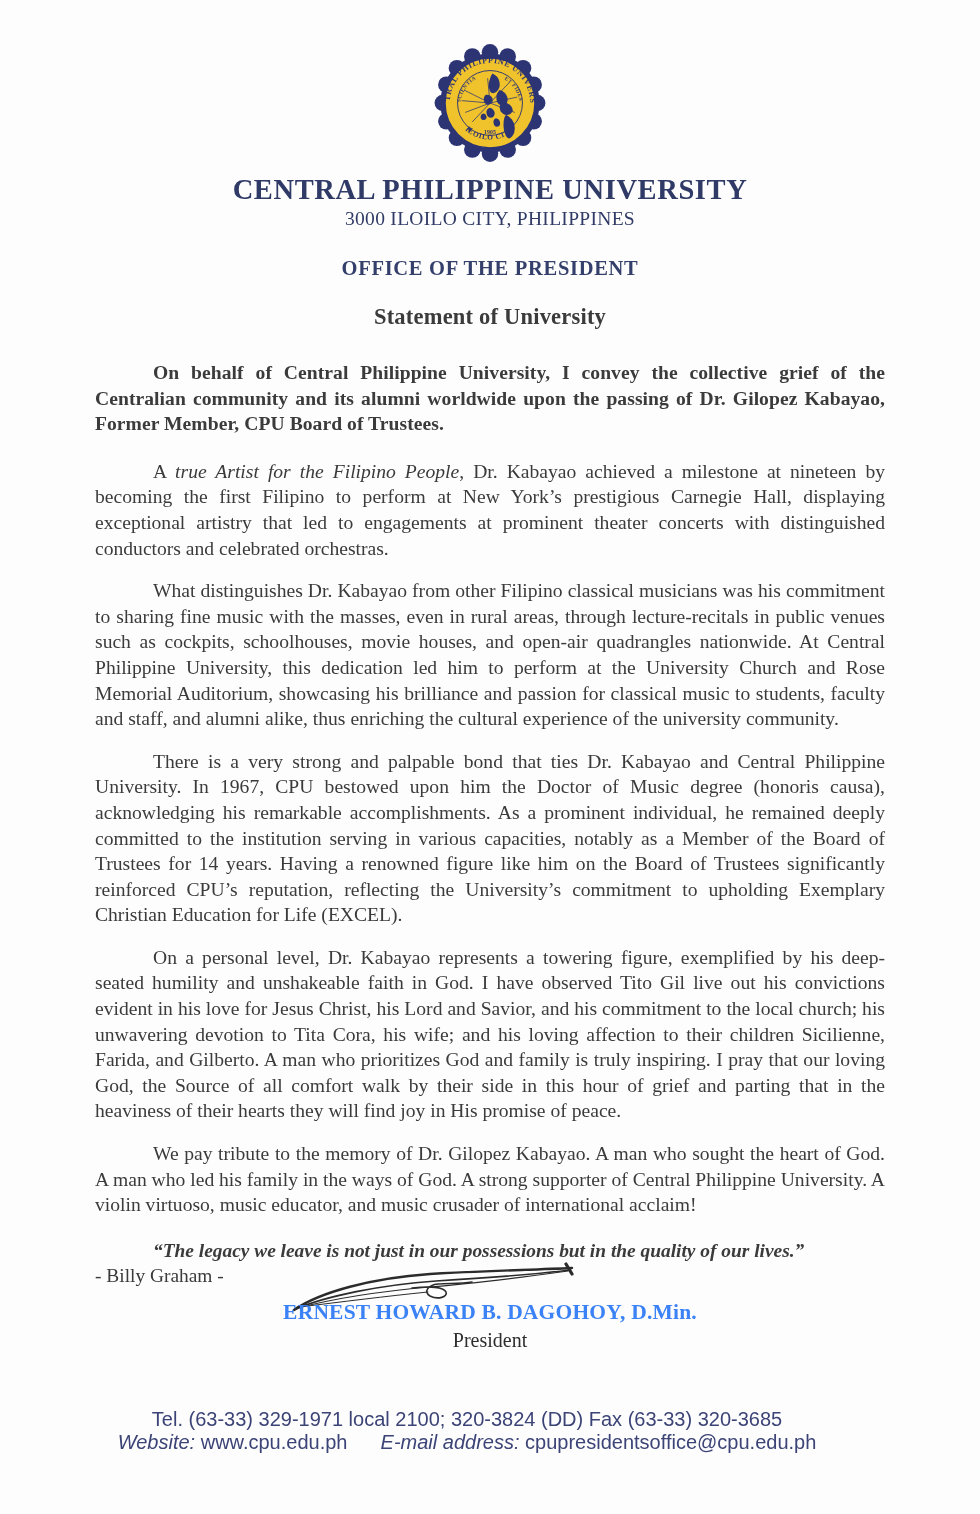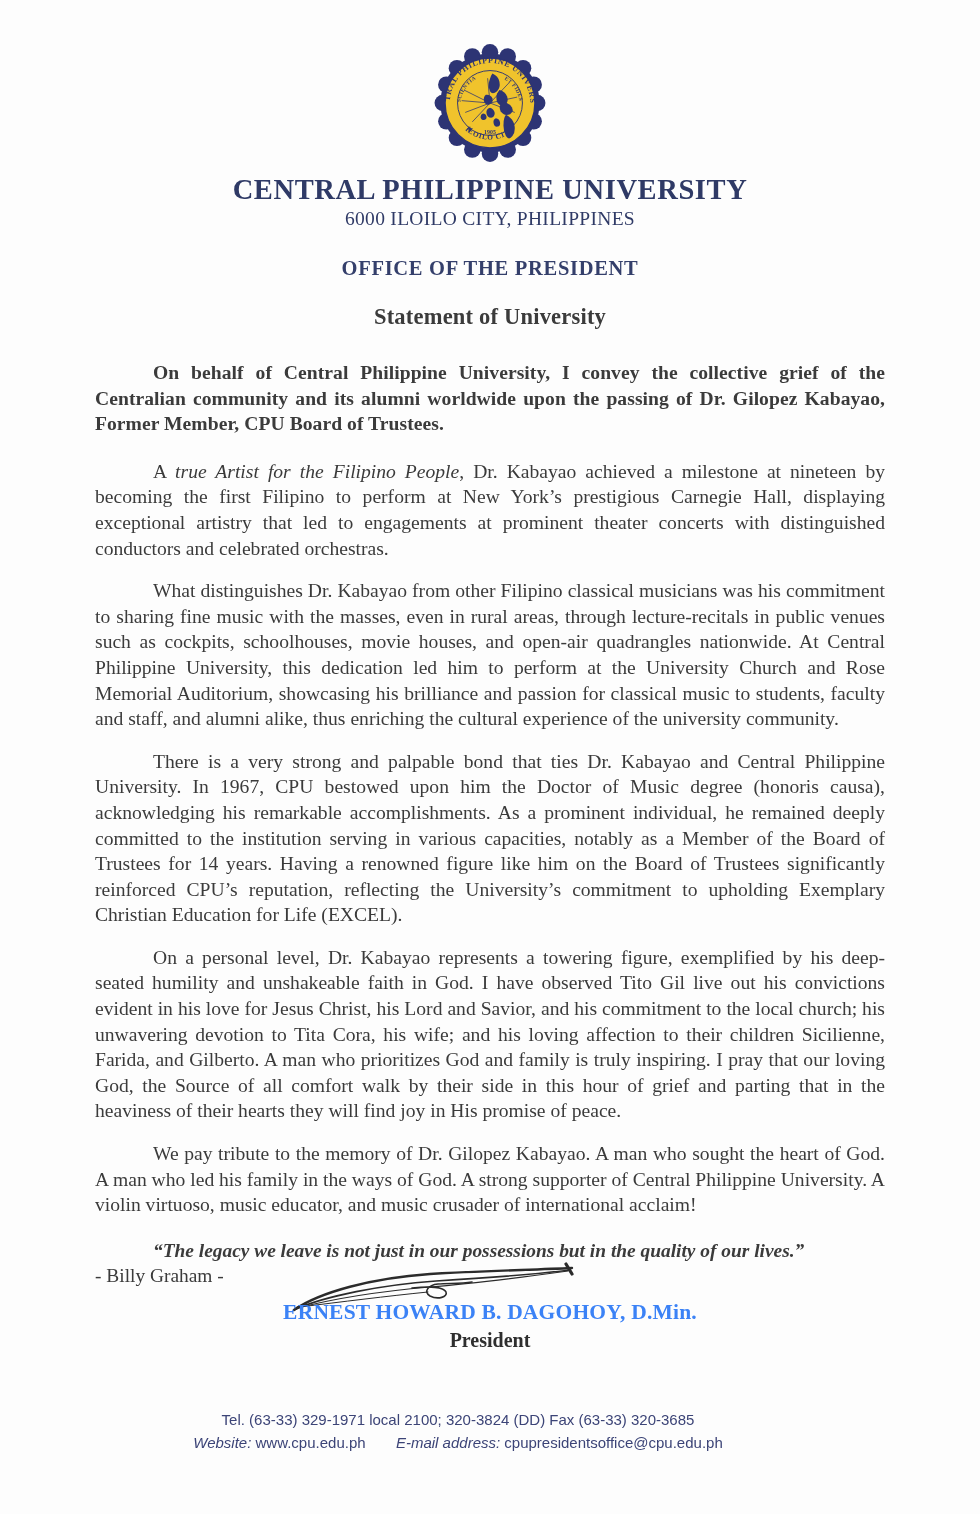--- a/index.html
+++ b/index.html
@@ -124,36 +124,36 @@
   }
   .sig-name {
     position: relative;
     font-weight: bold;
     font-size: 21.5px;
     letter-spacing: 0.2px;
     color: #3b82f6;
     margin-top: 42px;
   }
   .sig-role {
-    font-weight: bold;
+    font-weight: normal;
     font-size: 20px;
     color: #2e2e2e;
     margin-top: 4px;
   }
 
   
   .footer {
     position: absolute;
-    left: 4px;
+    left: 13px;
     top: 1408px;
     width: 908px;
     text-align: center;
     font-family: "Liberation Sans", "DejaVu Sans", sans-serif;
     color: #3c4477;
-    font-size: 15px;
+    font-size: 20px;
     line-height: 23px;
   }
   .footer .f-line { display: block; }
   .footer i { font-style: italic; }
   .footer .gap { display: inline-block; width: 22px; }
 </style>
 </head>
 <body>
 
 <div class="letterhead">
@@ -226,21 +226,21 @@
         <path d="M120 98 q12 1 17 9 q4 8 -3 12 q-10 4 -16 -5 q-4 -9 2 -16 z"></path>
         <path d="M100 108 q7 2 8 9 q0 7 -6 8 q-7 0 -8 -8 q-1 -7 6 -9 z"></path>
         <path d="M127 120 q11 5 14 16 q3 12 -3 20 q-6 8 -11 0 q-5 -10 -4 -21 q0 -10 4 -15 z"></path>
         <path d="M110 126 q6 1 7 7 q1 6 -4 7 q-6 1 -7 -6 q-1 -6 4 -8 z"></path>
         <path d="M88 118 q5 0 6 5 q1 5 -4 6 q-5 0 -6 -5 q0 -5 4 -6 z"></path>
       </g>
     </svg>
   </div>
 
   <div class="univ-name">CENTRAL PHILIPPINE UNIVERSITY</div>
-  <div class="univ-address">6000 ILOILO CITY, PHILIPPINES</div>
+  <div class="univ-address">3000 ILOILO CITY, PHILIPPINES</div>
   <div class="office-line">OFFICE OF THE PRESIDENT</div>
 </div>
 
 <div class="doc-body">
 
   <div class="doc-title">Statement of University</div>
 
   <p class="para bold-para">On behalf of Central Philippine University, I convey the collective grief of the Centralian community and its alumni worldwide upon the passing of Dr. Gilopez Kabayao, Former Member, CPU Board of Trustees.</p>
 
   <p class="para">A <em>true Artist for the Filipino People</em>, Dr. Kabayao achieved a milestone at nineteen by becoming the first Filipino to perform at New York’s prestigious Carnegie Hall, displaying exceptional artistry that led to engagements at prominent theater concerts with distinguished conductors and celebrated orchestras.</p>

